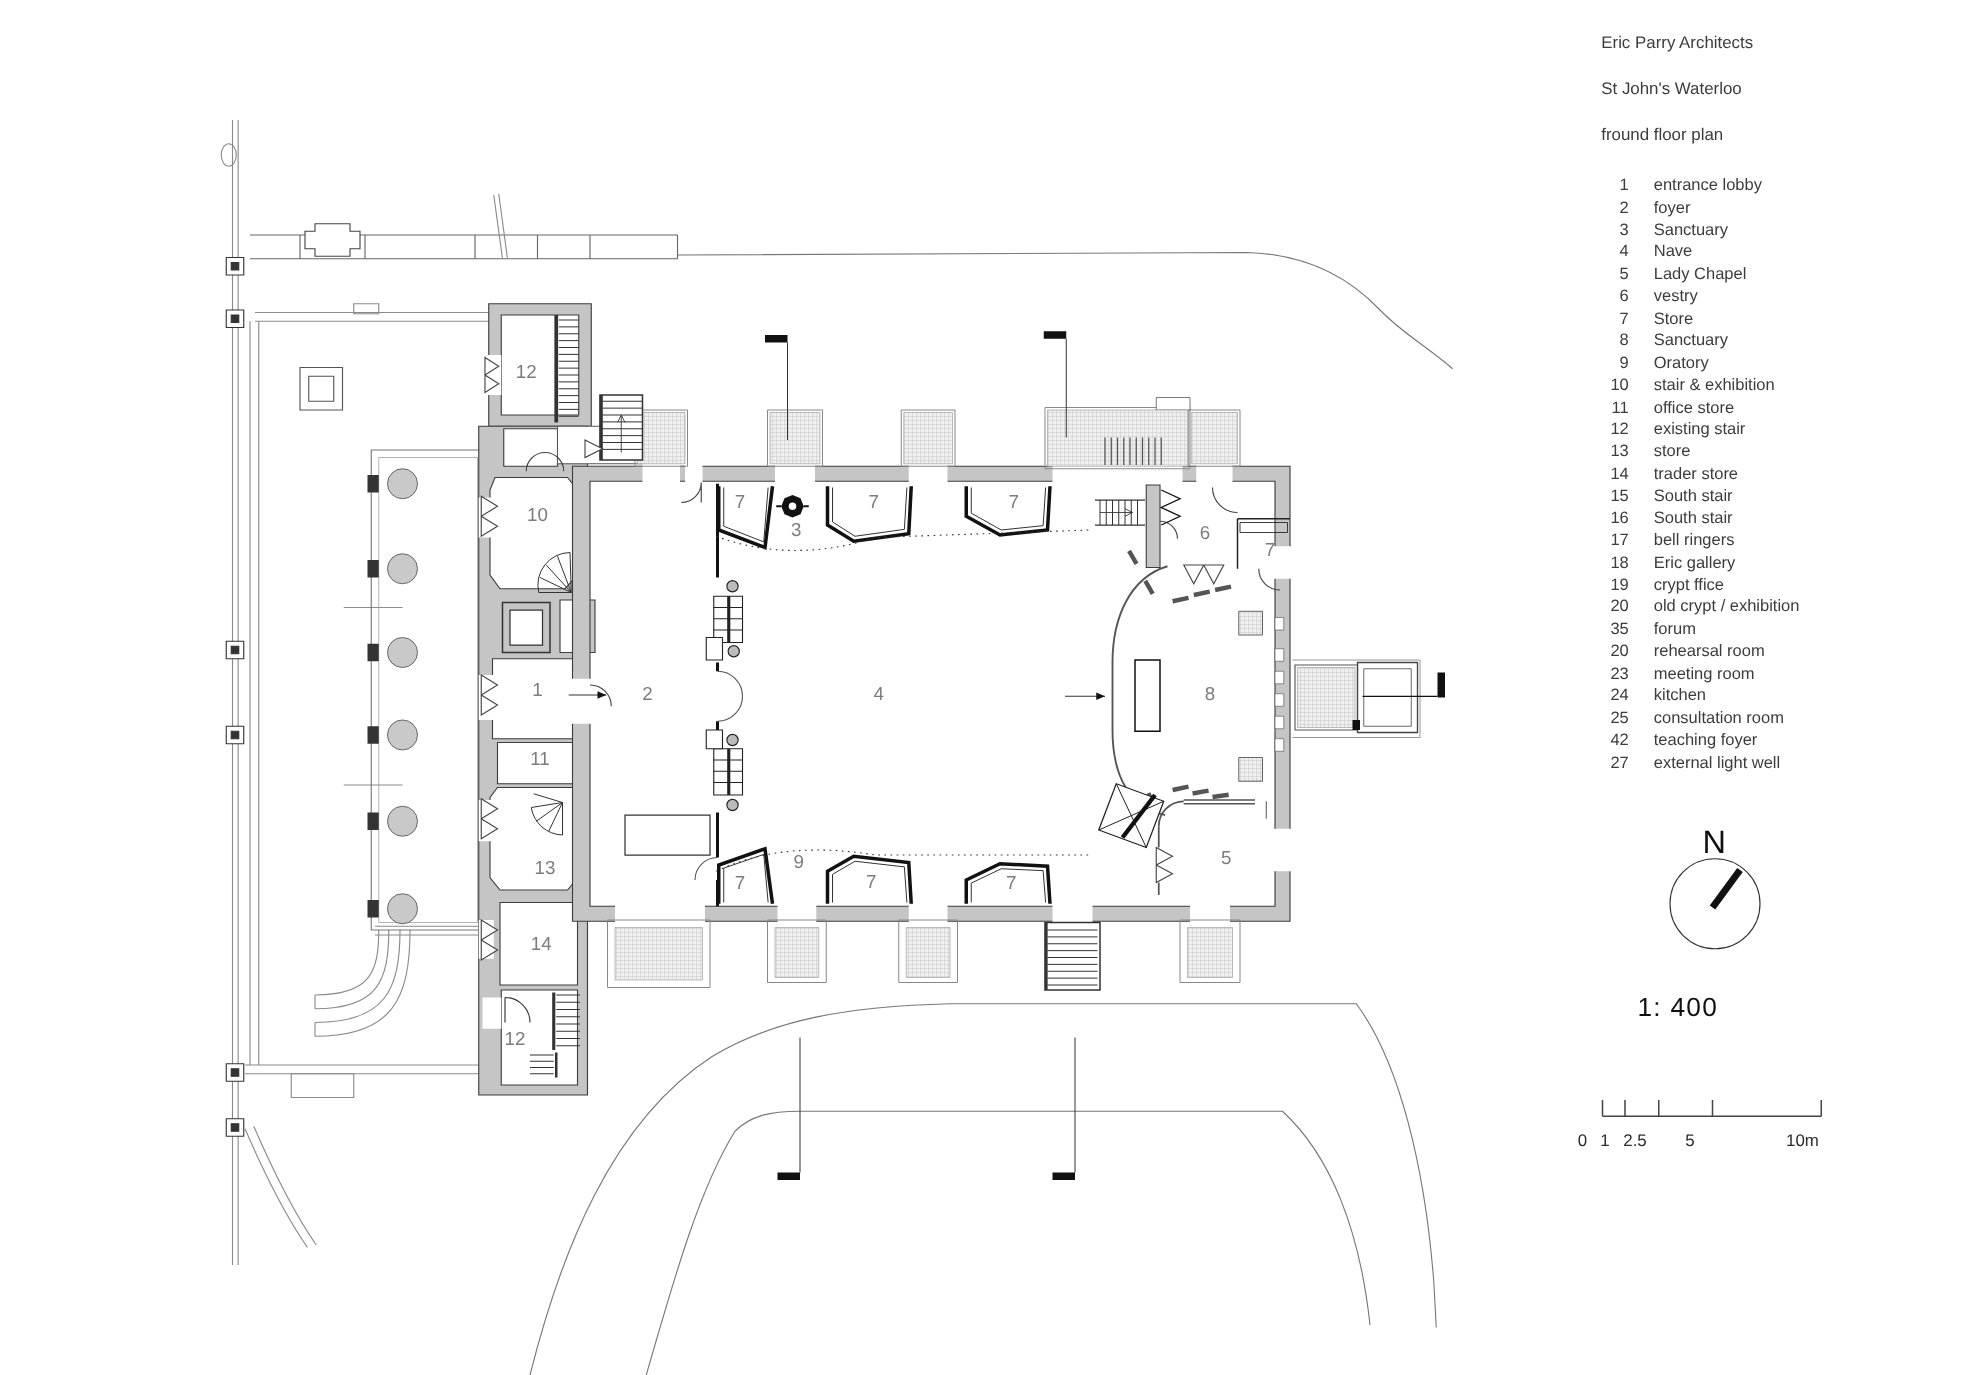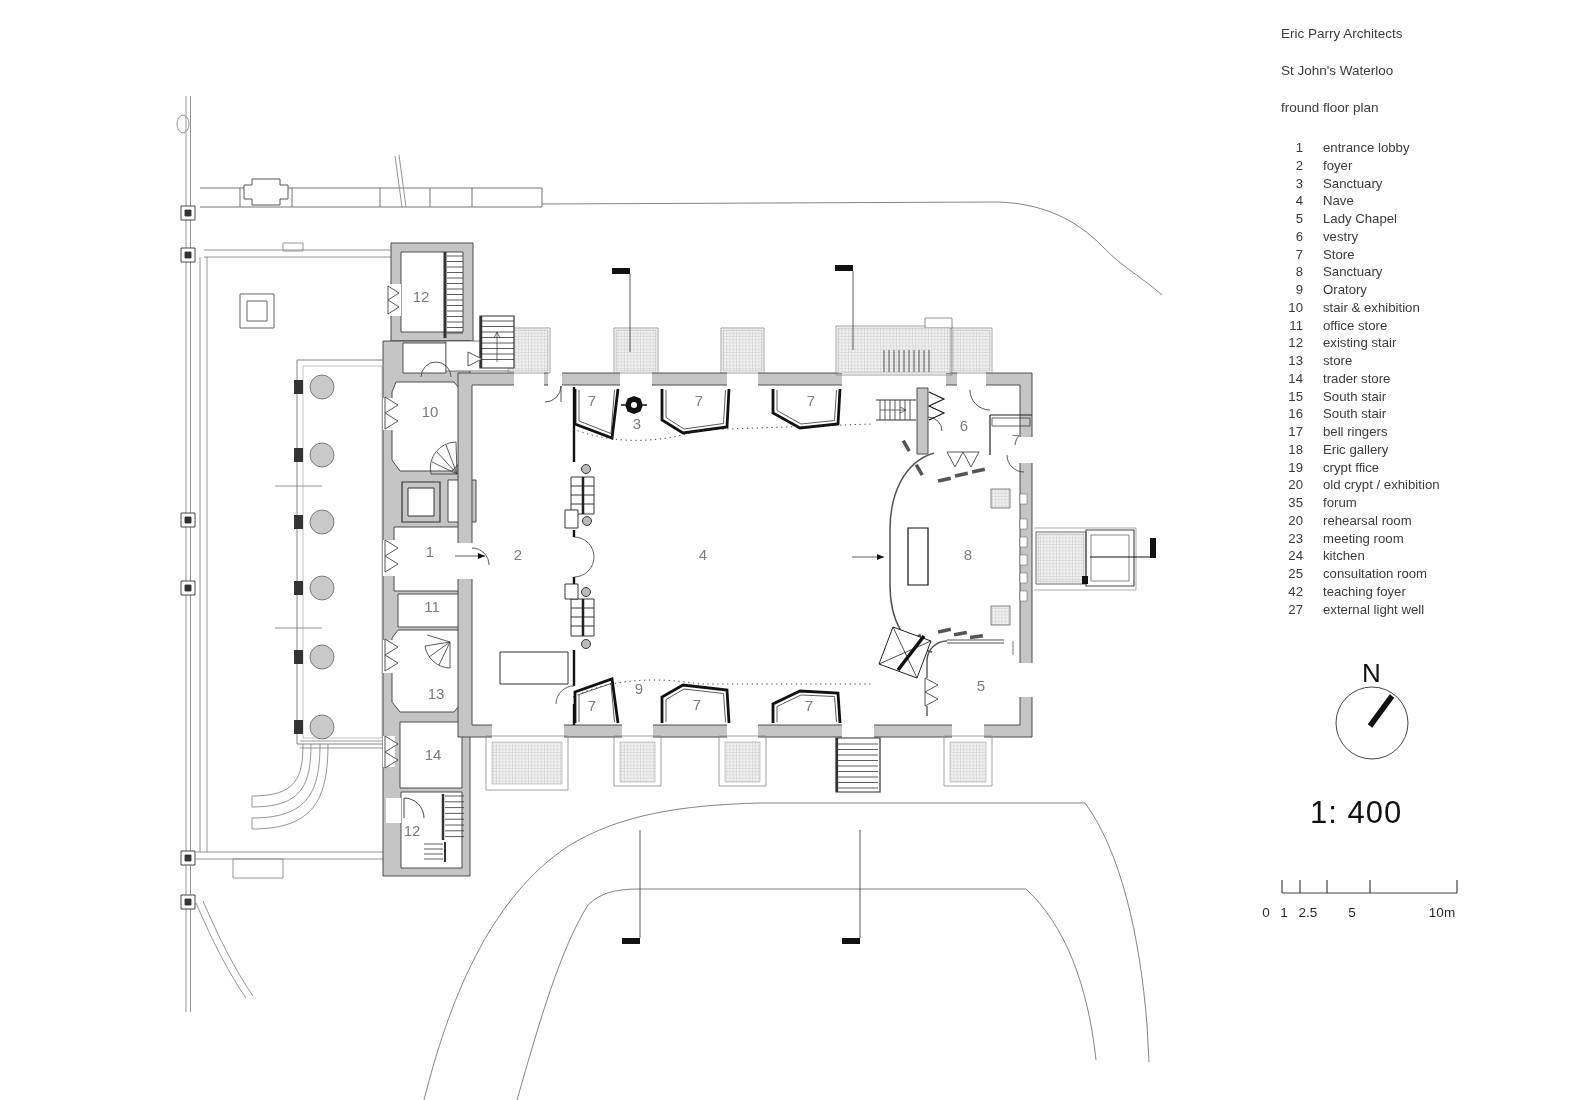--- a/index.html
+++ b/index.html
@@ -6,21 +6,21 @@
   .canvas{position:relative;width:1582px;height:1100px;background:#fff;
           font-family:"Liberation Sans",sans-serif;color:#3a3a3a;overflow:hidden;}
   .plan-svg{position:absolute;left:0;top:0;}
   .titleblock{position:absolute;left:1281px;top:26px;width:280px;}
   .title-line{font-size:13.5px;color:#3c3c3c;margin-bottom:22px;white-space:nowrap;}
   .legend{position:absolute;left:1281px;top:139px;width:290px;}
   .legend-row{display:flex;font-size:13.2px;line-height:17.75px;color:#3c3c3c;}
   .legend-no{width:22px;text-align:right;flex:0 0 22px;}
   .legend-label{margin-left:20px;white-space:nowrap;text-align:right;}
   .north-label{position:absolute;left:1362px;top:658px;font-size:26px;color:#111;}
-  .scale-text{position:absolute;left:1310px;top:795px;font-size:31px;color:#111;letter-spacing:1px;}
+  .scale-text{position:absolute;left:1310px;top:795px;font-size:21px;color:#111;letter-spacing:1px;}
   .room-label{font-size:15px;fill:#7d7d7d;}
   .scale-label{font-size:13.5px;fill:#2b2b2b;}
   svg *{vector-effect:non-scaling-stroke;}
 </style>
 </head>
 <body>
 
 <div class="canvas">
 
 <svg id="plan-svg" class="plan-svg" width="1582" height="1100" viewBox="0 0 1582 1100">

